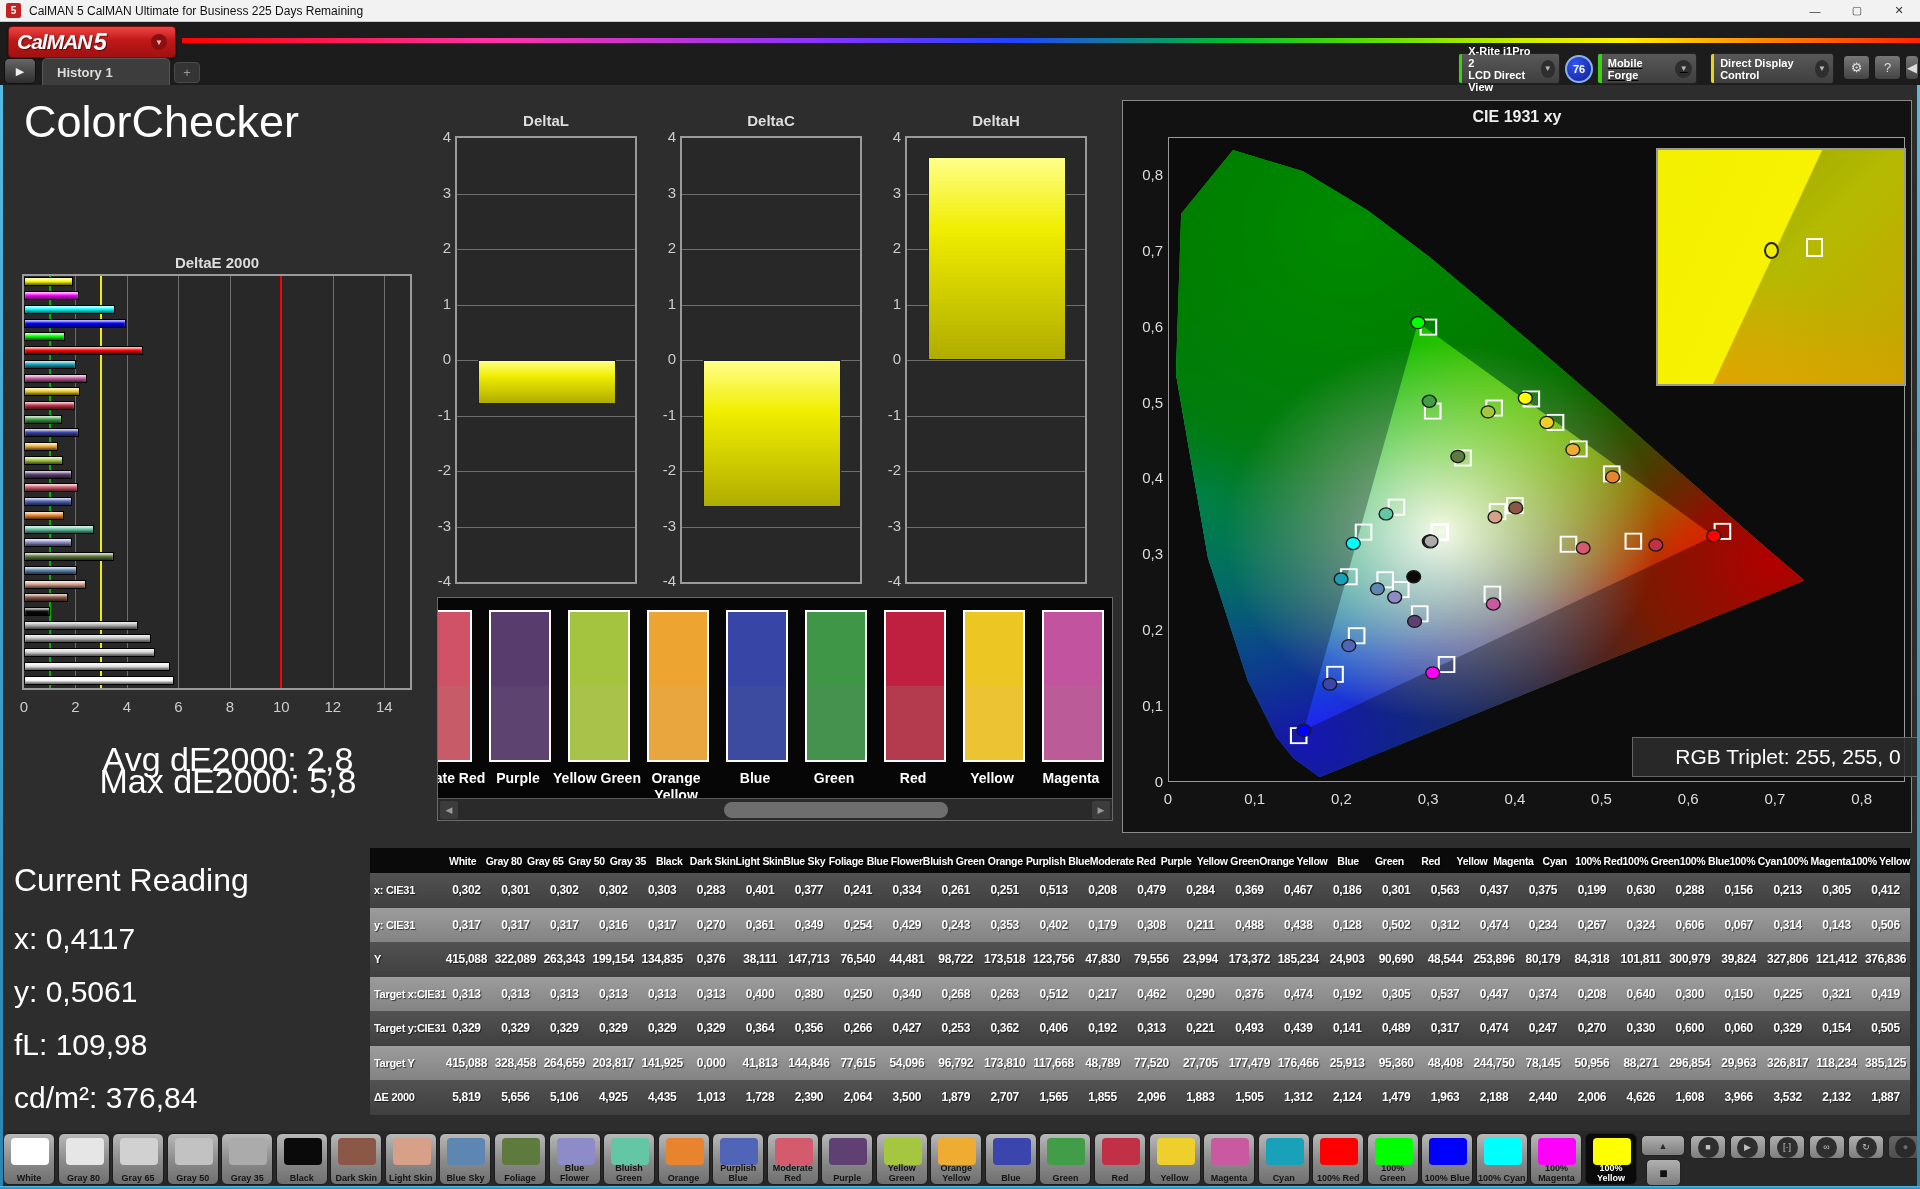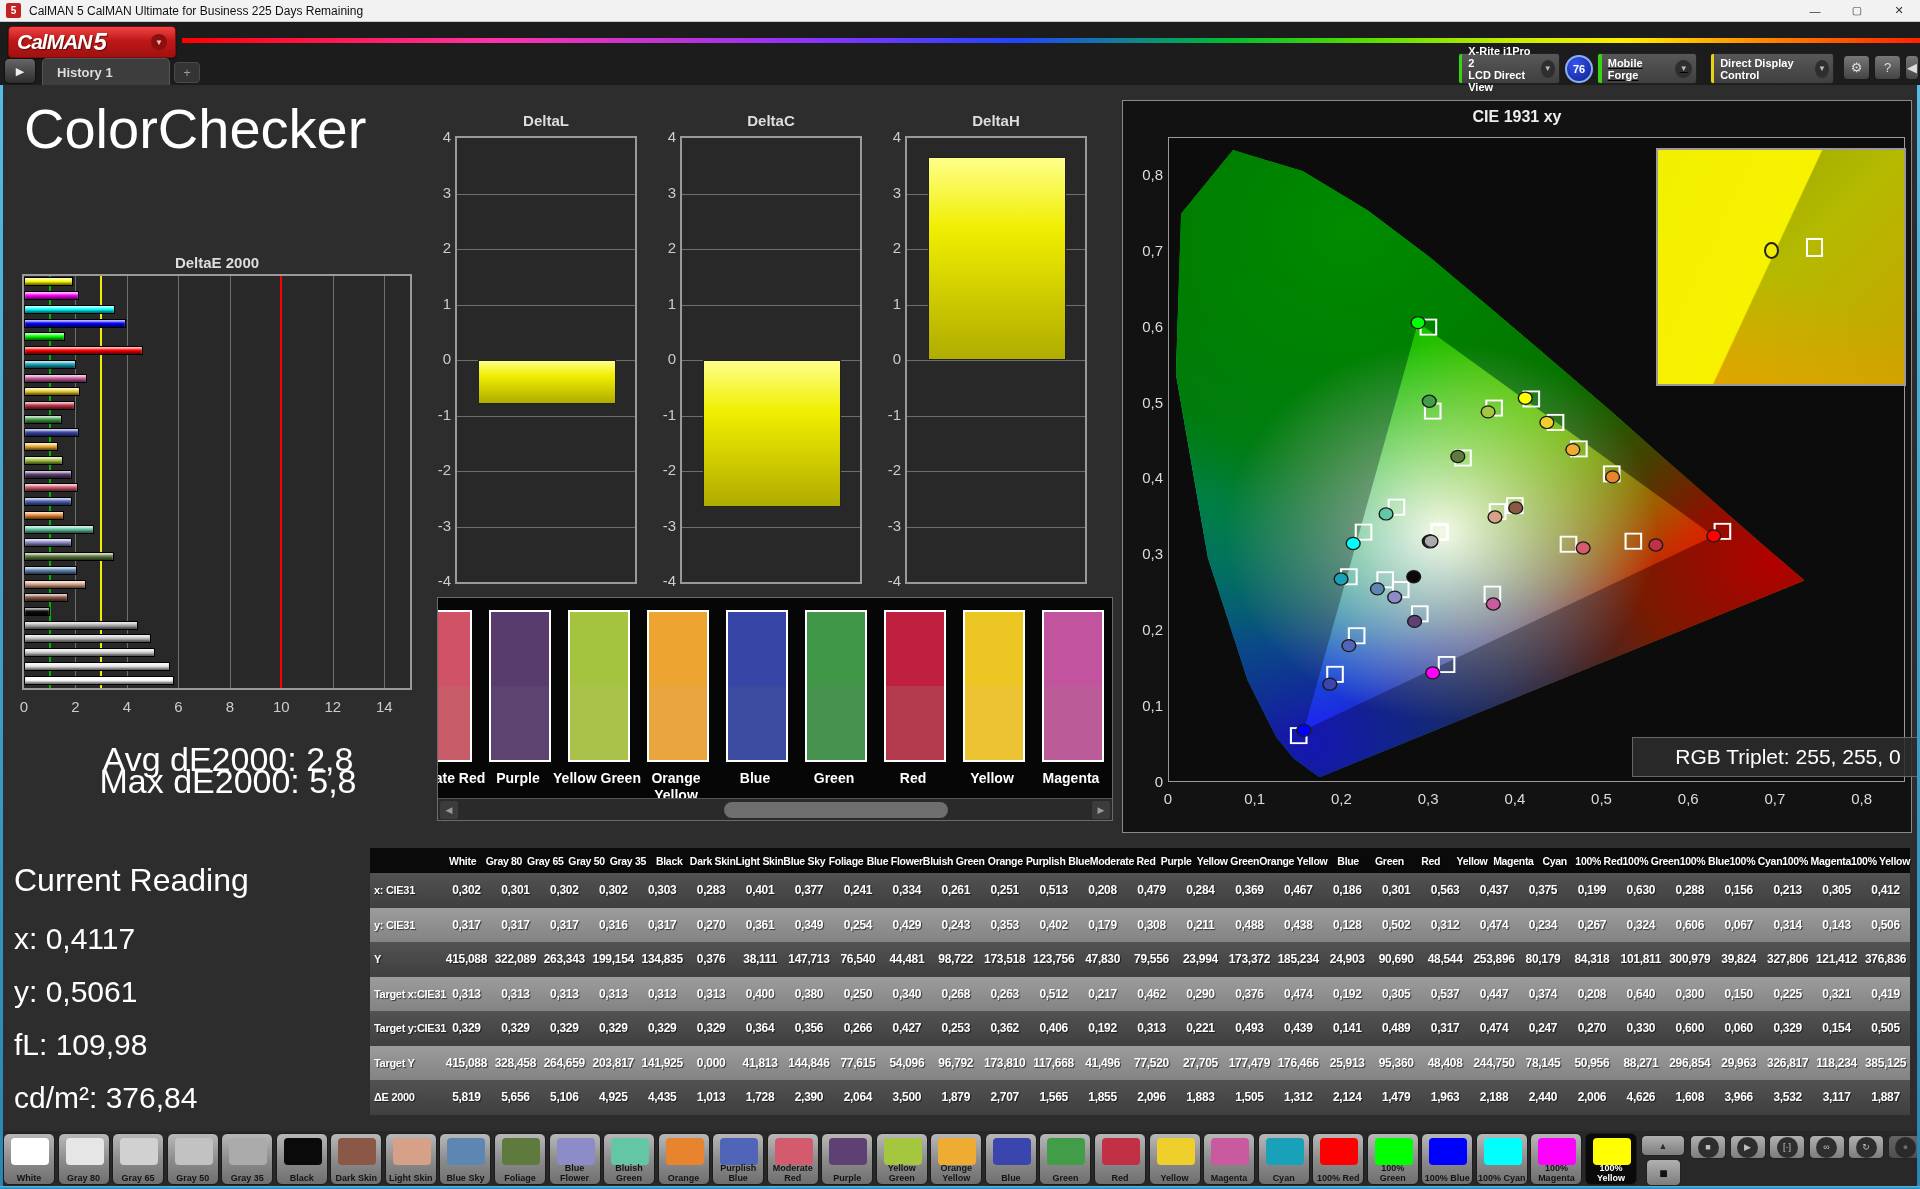--- a/index.html
+++ b/index.html
@@ -50,21 +50,21 @@
   #dd-source { left:1597px; width:100px;text-decoration:underline; }
   #dd-control { left:1710px; width:124px; }
   .badge { position:absolute; left:1565px; top:33px; width:28px; height:28px; border-radius:50%;
            background:radial-gradient(circle at 35% 30%, #3355ee, #101f90); border:2px solid #8ab0f0;
            color:#fff; font-size:11px; font-weight:bold; display:flex; align-items:center; justify-content:center; }
   .tool-btn { position:absolute; top:33px; width:27px; height:25px; border-radius:4px;
               background:linear-gradient(#777,#444); border:1px solid #1a1a1a; color:#ddd;
               font-size:13px; display:flex; align-items:center; justify-content:center; }
 
   
-  .h1 { position:absolute; left:24px; top:96px; font-size:56px; color:#fff; letter-spacing:0; }
+  .h1 { position:absolute; left:24px; top:96px; font-size:45px; color:#fff; letter-spacing:0; }
   .desc { position:absolute; left:27px; top:168px; font-size:19px; color:#eee; line-height:28px; }
   .chart-title { position:absolute; font-size:15px; color:#ddd; font-weight:bold; text-align:center; }
   #de-title { left:22px; top:254px; width:390px; }
   .plot { position:absolute; background:#282828; border:2px solid #9a9a9a; }
   #de-plot { left:22px; top:274px; width:390px; height:416px; }
   .vgrid { position:absolute; top:0; bottom:0; width:1px; background:#6e6e6e; }
   .guide { position:absolute; top:0; bottom:0; width:2px; }
   .de-bar { position:absolute; height:9px; border:1px solid #000; box-shadow:inset 0 2px 2px rgba(255,255,255,.55), inset 0 -2px 2px rgba(0,0,0,.35); }
   .axis-lab { position:absolute; font-size:15px; color:#ccc; width:30px; text-align:center; }
   .big-stat { position:absolute; width:440px; text-align:center; font-size:34px; color:#fff; }
@@ -684,21 +684,21 @@
         <div class="t-cell">203,817</div>
         <div class="t-cell">141,925</div>
         <div class="t-cell">0,000</div>
         <div class="t-cell">41,813</div>
         <div class="t-cell">144,846</div>
         <div class="t-cell">77,615</div>
         <div class="t-cell">54,096</div>
         <div class="t-cell">96,792</div>
         <div class="t-cell">173,810</div>
         <div class="t-cell">117,668</div>
-        <div class="t-cell">41,496</div>
+        <div class="t-cell">48,789</div>
         <div class="t-cell">77,520</div>
         <div class="t-cell">27,705</div>
         <div class="t-cell">177,479</div>
         <div class="t-cell">176,466</div>
         <div class="t-cell">25,913</div>
         <div class="t-cell">95,360</div>
         <div class="t-cell">48,408</div>
         <div class="t-cell">244,750</div>
         <div class="t-cell">78,145</div>
         <div class="t-cell">50,956</div>
@@ -732,21 +732,21 @@
         <div class="t-cell">2,124</div>
         <div class="t-cell">1,479</div>
         <div class="t-cell">1,963</div>
         <div class="t-cell">2,188</div>
         <div class="t-cell">2,440</div>
         <div class="t-cell">2,006</div>
         <div class="t-cell">4,626</div>
         <div class="t-cell">1,608</div>
         <div class="t-cell">3,966</div>
         <div class="t-cell">3,532</div>
-        <div class="t-cell">3,117</div>
+        <div class="t-cell">2,132</div>
         <div class="t-cell">1,887</div>
       </div>
     </div>
 
   <div id="footer">
     <div id="fsw-holder">
         <div class="fsw" style="left: 3px;">
           <div class="chip" style="background: rgb(255, 255, 255);"></div>
           <div class="flabel">White</div>
         </div>

